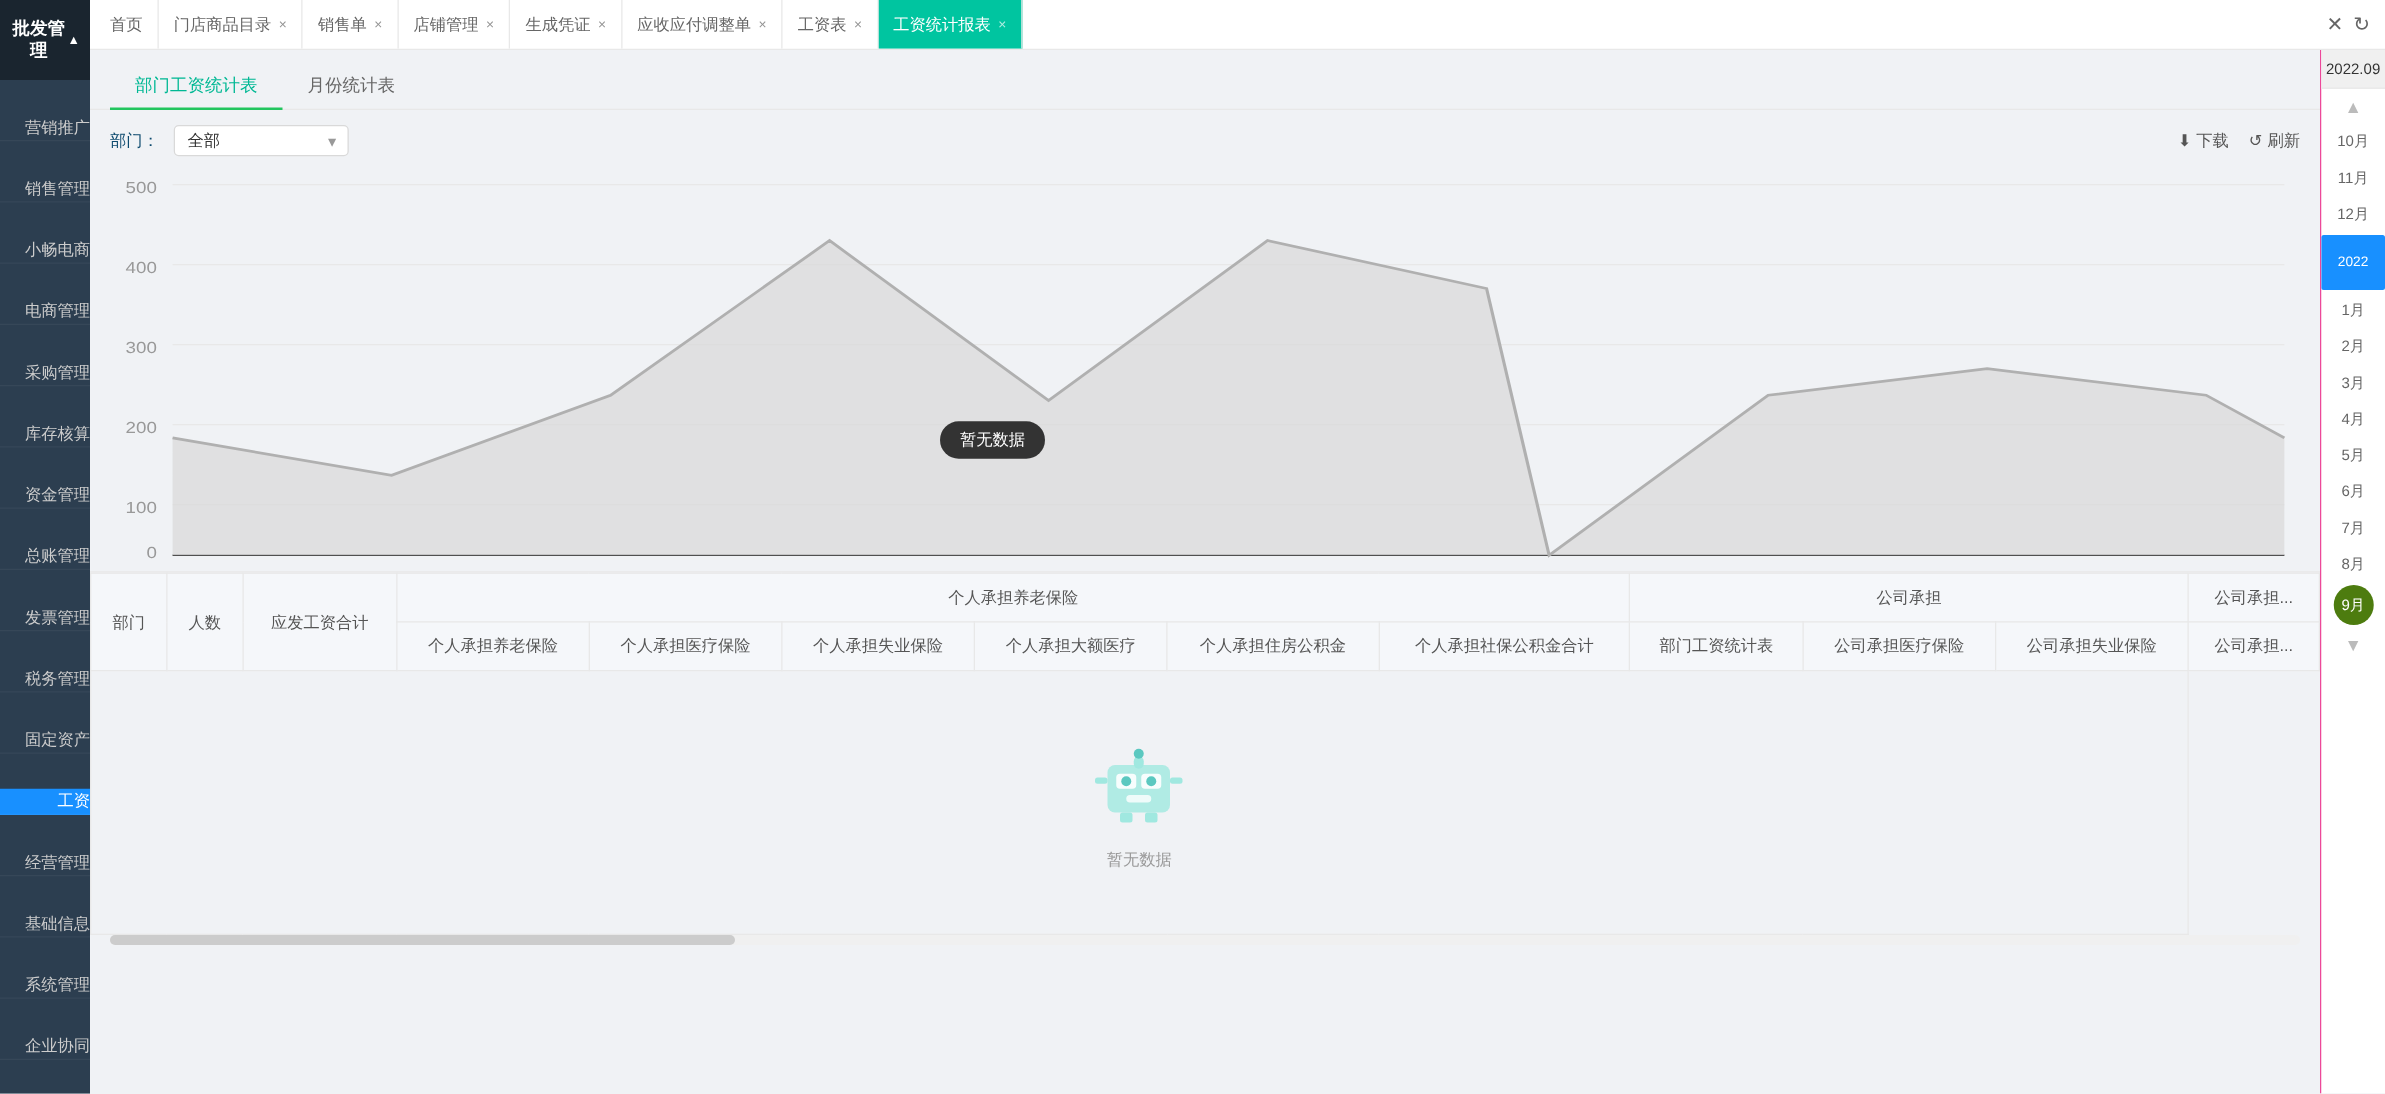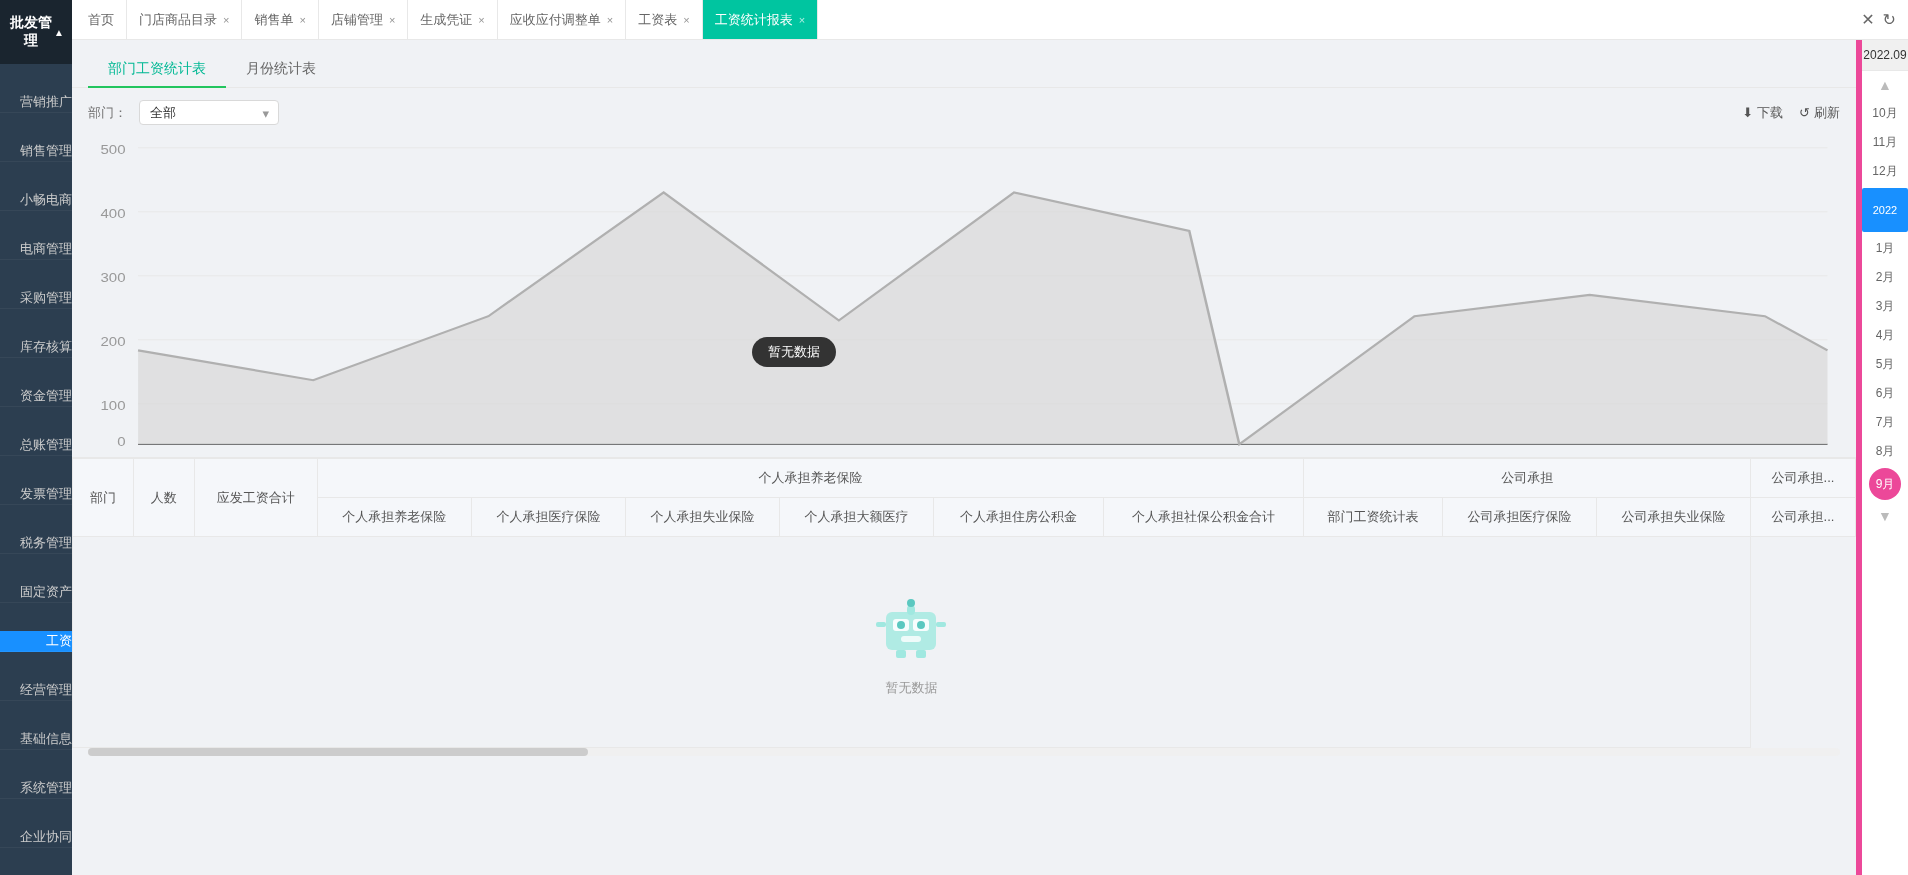--- a/index.html
+++ b/index.html
@@ -132,21 +132,21 @@
       align-items: center;
     }
     .toolbar-btn {
       display: flex;
       align-items: center;
       gap: 4px;
       color: #555;
       cursor: pointer;
       font-size: 13px;
     }
-    .dept-label { font-size: 13px; color: #737373; }
+    .dept-label { font-size: 13px; color: #0c4a6e; }
     .dept-select {
       border: 1px solid #d9d9d9;
       border-radius: 4px;
       padding: 4px 28px 4px 10px;
       font-size: 13px;
       color: #333;
       appearance: none;
       background: #fff;
       cursor: pointer;
       min-width: 140px;
@@ -234,21 +234,21 @@
     .empty-icon {
       width: 80px;
       height: 80px;
     }
     .empty-text { color: #999; font-size: 13px; }
 
     
     .timeline-panel {
       width: 52px;
       background: #fff;
-      border-left: 6px solid #ec4899;
+      border-left: 1px solid #ec4899;
       display: flex;
       flex-direction: column;
       align-items: center;
       overflow-y: auto;
       flex-shrink: 0;
     }
     .timeline-top {
       width: 100%;
       background: #f0f0f0;
       text-align: center;
@@ -482,18 +482,18 @@
           <div class="timeline-month">12月</div>
           <div class="year-label">2022</div>
           <div class="timeline-month">1月</div>
           <div class="timeline-month">2月</div>
           <div class="timeline-month">3月</div>
           <div class="timeline-month">4月</div>
           <div class="timeline-month">5月</div>
           <div class="timeline-month">6月</div>
           <div class="timeline-month">7月</div>
           <div class="timeline-month">8月</div>
-          <div style="background: #ec4899; color: rgb(255, 255, 255); border-radius: 50%; width: 32px; height: 32px; display: flex; align-items: center; justify-content: center; font-size: 12px; margin: 2px auto; cursor: pointer;">9月</div>
+          <div style="background: #4d7c0f; color: rgb(255, 255, 255); border-radius: 50%; width: 32px; height: 32px; display: flex; align-items: center; justify-content: center; font-size: 12px; margin: 2px auto; cursor: pointer;">9月</div>
         </div>
       <div class="timeline-arrow">▼</div>
     </div>
   </div>
 </div>
 
 </body></html>

